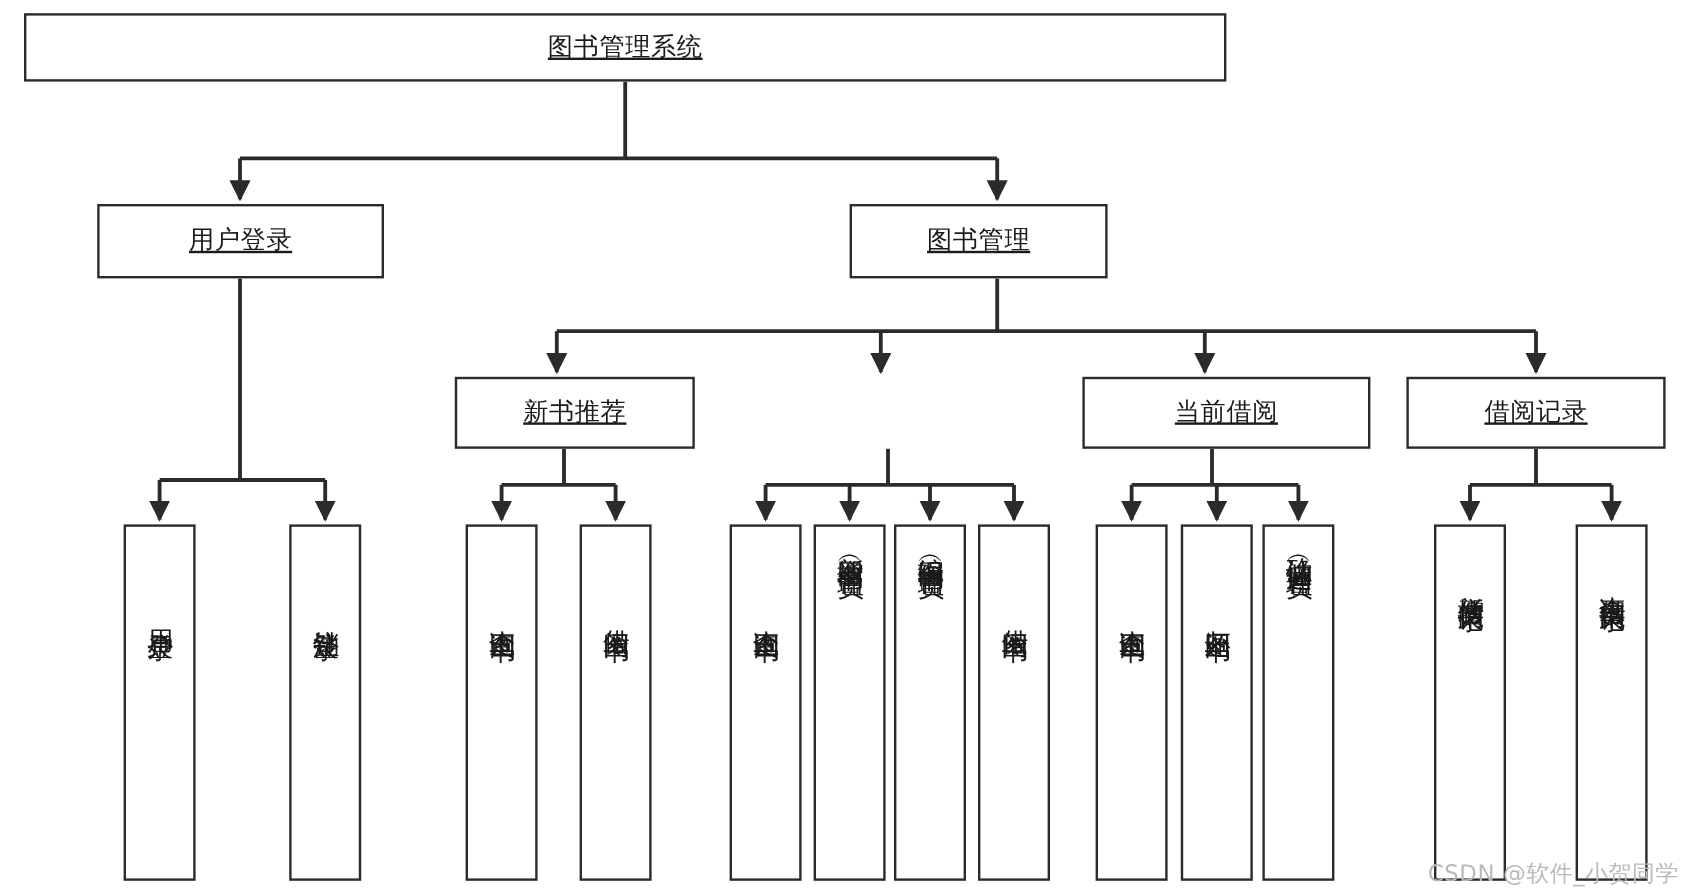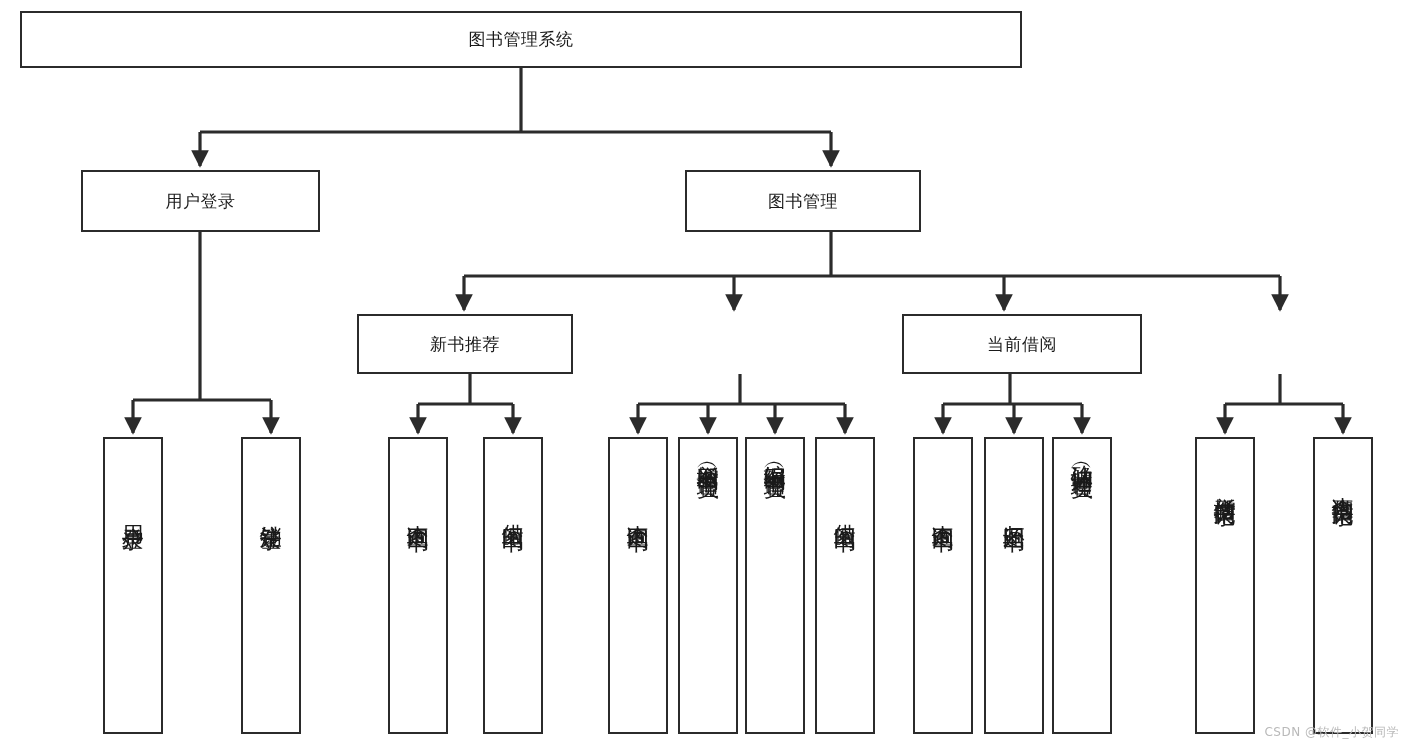--- a/index.html
+++ b/index.html
@@ -31,44 +31,45 @@
     position: absolute;
     box-sizing: border-box;
     background: #ffffff;
     border: 2.5px solid #2b2b2b;
     display: flex;
     align-items: center;
     justify-content: center;
     color: #1a1a1a;
   }
   .node.horizontal .node-label {
-    font-size: 17px;
+    font-size: 21px;
     line-height: 1.1;
     letter-spacing: 0.5px;
     white-space: nowrap;
+    text-decoration: underline;
   }
   .node.vertical {
     align-items: flex-start;
     justify-content: center;
     padding-top: 10px;
   }
   .node.vertical .node-label {
     writing-mode: vertical-rl;
     text-orientation: upright;
     font-size: 22px;
     line-height: 1.25;
     letter-spacing: 2px;
     white-space: nowrap;
     text-align: left;
   }
   #watermark {
     position: absolute;
     right: 6px;
     bottom: 6px;
-    font-size: 12px;
+    font-size: 19px;
     color: #b9b9b9;
     letter-spacing: 0.5px;
     white-space: nowrap;
     font-family: "DejaVu Sans", "Liberation Sans", sans-serif;
   }
 </style>
 </head>
 <body>
 
 <div id="diagram-root">
@@ -123,29 +124,32 @@
     </g>
   </svg>
 
   <div class="node horizontal" style="left:20px; top:11px; width:1002px; height:57px;">
     <span class="node-label">图书管理系统</span>
   </div>
 
   <div class="node horizontal" style="left:81px; top:170px; width:239px; height:62px;">
     <span class="node-label">用户登录</span>
   </div>
-  <div class="node horizontal" style="left:685px; top:170px; width:236px; height:62px;text-align:right;">
+  <div class="node horizontal" style="left:708px; top:170px; width:215px; height:62px;text-align:right;">
     <span class="node-label">图书管理</span>
   </div>
 
-  <div class="node horizontal" style="left:357px; top:314px; width:216px; height:60px;align-items:center;">
+  <div class="node horizontal" style="left:379px; top:314px; width:200px; height:60px;align-items:center;">
     <span class="node-label">新书推荐</span>
   </div>
   <div class="node horizontal" style="left:902px; top:314px; width:240px; height:60px;">
     <span class="node-label">当前借阅</span>
+  </div>
+  <div class="node horizontal" style="left:1172px; top:314px; width:216px; height:60px;">
+    <span class="node-label">借阅记录</span>
   </div>
 
   <div class="node vertical" style="left:103px; top:437px; width:60px; height:297px; padding-top:68px;">
     <span class="node-label">用户登录</span>
   </div>
   <div class="node vertical" style="left:241px; top:437px; width:60px; height:297px; padding-top:68px;">
     <span class="node-label">注销登录</span>
   </div>
   <div class="node vertical" style="left:388px; top:437px; width:60px; height:297px; padding-top:68px;">
     <span class="node-label">查询图书</span>

